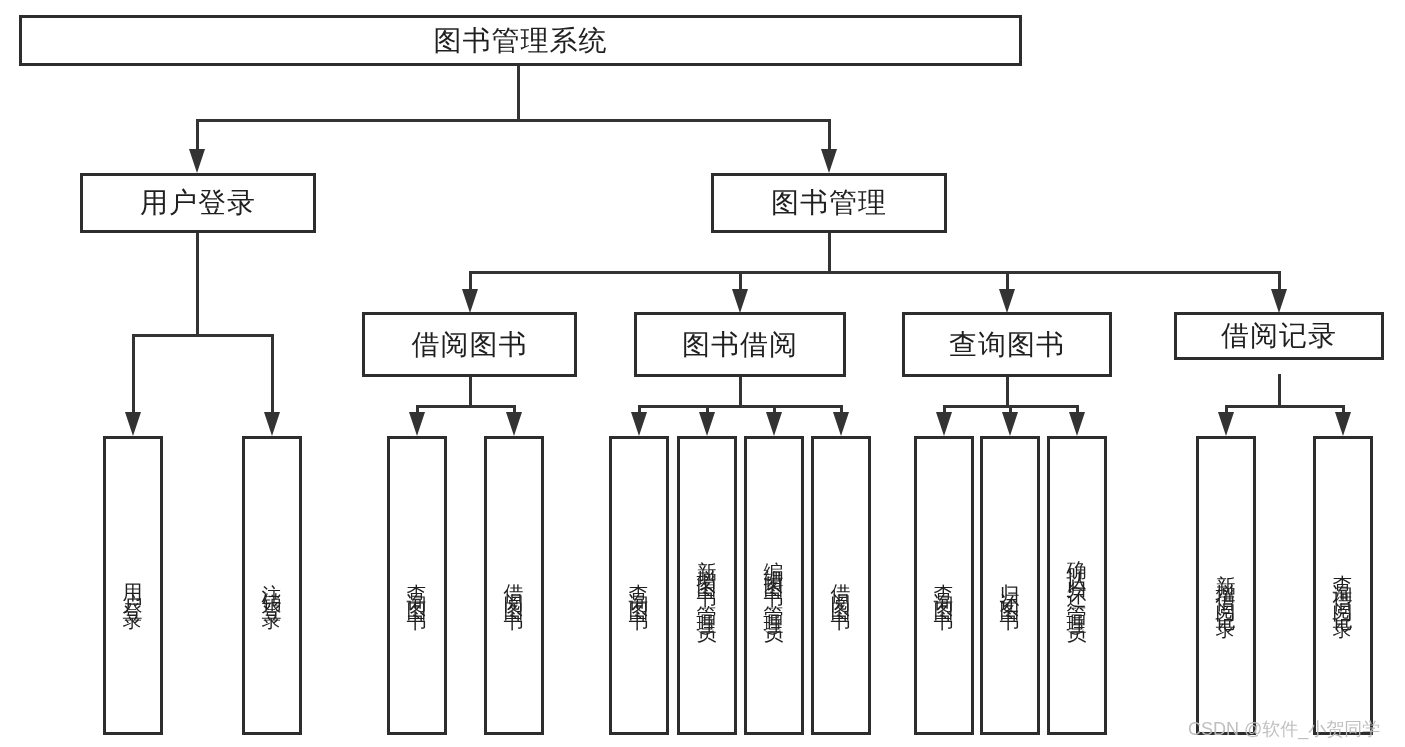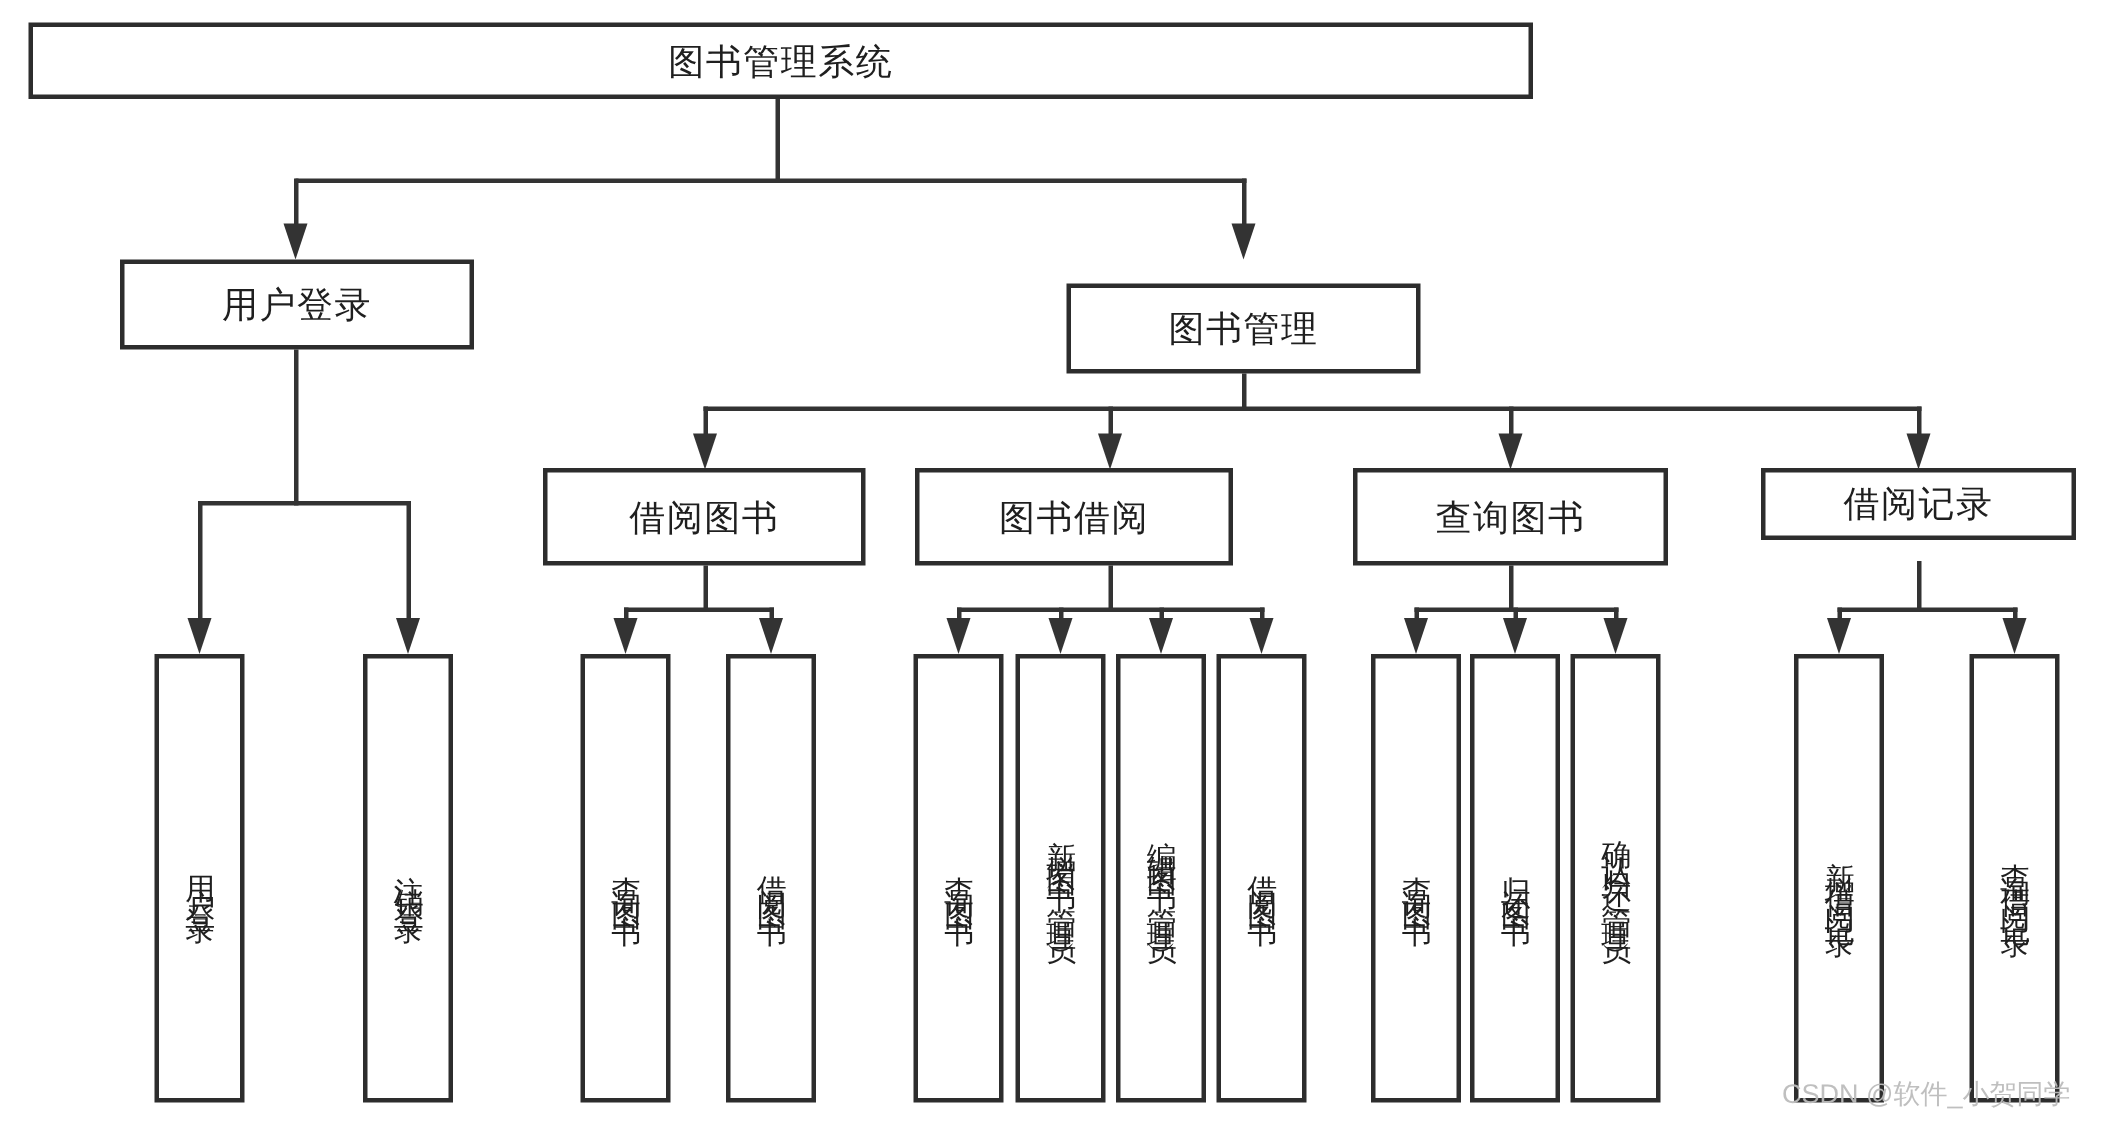--- a/index.html
+++ b/index.html
@@ -14,21 +14,21 @@
   
   .box {
     position: absolute;
     box-sizing: border-box;
     border: 3px solid #2d2d2d;
     background: #ffffff;
     display: flex;
     align-items: center;
     justify-content: center;
     color: #1f1f1f;
-    font-size: 24px;
+    font-size: 28px;
     letter-spacing: 1px;
     z-index: 2;
     font-family: Liberation Serif, serif;
   }
   .leaf {
     position: absolute;
     box-sizing: border-box;
     border: 3px solid #2d2d2d;
     background: #ffffff;
     width: 60px;
@@ -79,21 +79,21 @@
   <div class="vline" style="left:517px; top:63px; height:58px;"></div>
   <div class="hline" style="left:197px; top:119px; width:634px;"></div>
   <div class="vline" style="left:196px; top:119px; height:31px;"></div>
   <div class="arrow" style="left:189px; top:149px;"></div>
   <div class="vline" style="left:828px; top:119px; height:31px;"></div>
   <div class="arrow" style="left:821px; top:149px;"></div>
 
   <div class="box" style="left:80px; top:173px; width:236px; height:60px;">
     <span>用户登录</span>
   </div>
-  <div class="box" style="left:711px; top:173px; width:236px; height:60px;margin-top:16px;">
+  <div class="box" style="left:711px; top:173px; width:236px; height:60px;">
     <span>图书管理</span>
   </div>
 
   <div class="vline" style="left:196px; top:230px; height:107px;"></div>
   <div class="hline" style="left:132px; top:334px; width:142px;"></div>
   <div class="vline" style="left:132px; top:334px; height:79px;"></div>
   <div class="vline" style="left:271px; top:334px; height:79px;"></div>
 
   <div class="vline" style="left:828px; top:230px; height:43px;"></div>
   <div class="hline" style="left:469px; top:271px; width:812px;"></div>
@@ -102,21 +102,21 @@
   <div class="vline" style="left:739px; top:271px; height:19px;"></div>
   <div class="arrow" style="left:732px; top:289px;"></div>
   <div class="vline" style="left:1006px; top:271px; height:19px;"></div>
   <div class="arrow" style="left:999px; top:289px;"></div>
   <div class="vline" style="left:1278px; top:271px; height:19px;"></div>
   <div class="arrow" style="left:1271px; top:289px;"></div>
 
   <div class="box" style="left:362px; top:312px; width:215px; height:65px;">
     <span>借阅图书</span>
   </div>
-  <div class="box" style="left:610px; top:312px; width:212px; height:65px;">
+  <div class="box" style="left:634px; top:312px; width:212px; height:65px;">
     <span>图书借阅</span>
   </div>
   <div class="box" style="left:902px; top:312px; width:210px; height:65px;">
     <span>查询图书</span>
   </div>
   <div class="box" style="left:1174px; top:312px; width:210px; height:48px;">
     <span>借阅记录</span>
   </div>
 
   <div class="vline" style="left:469px; top:374px; height:34px;"></div>

